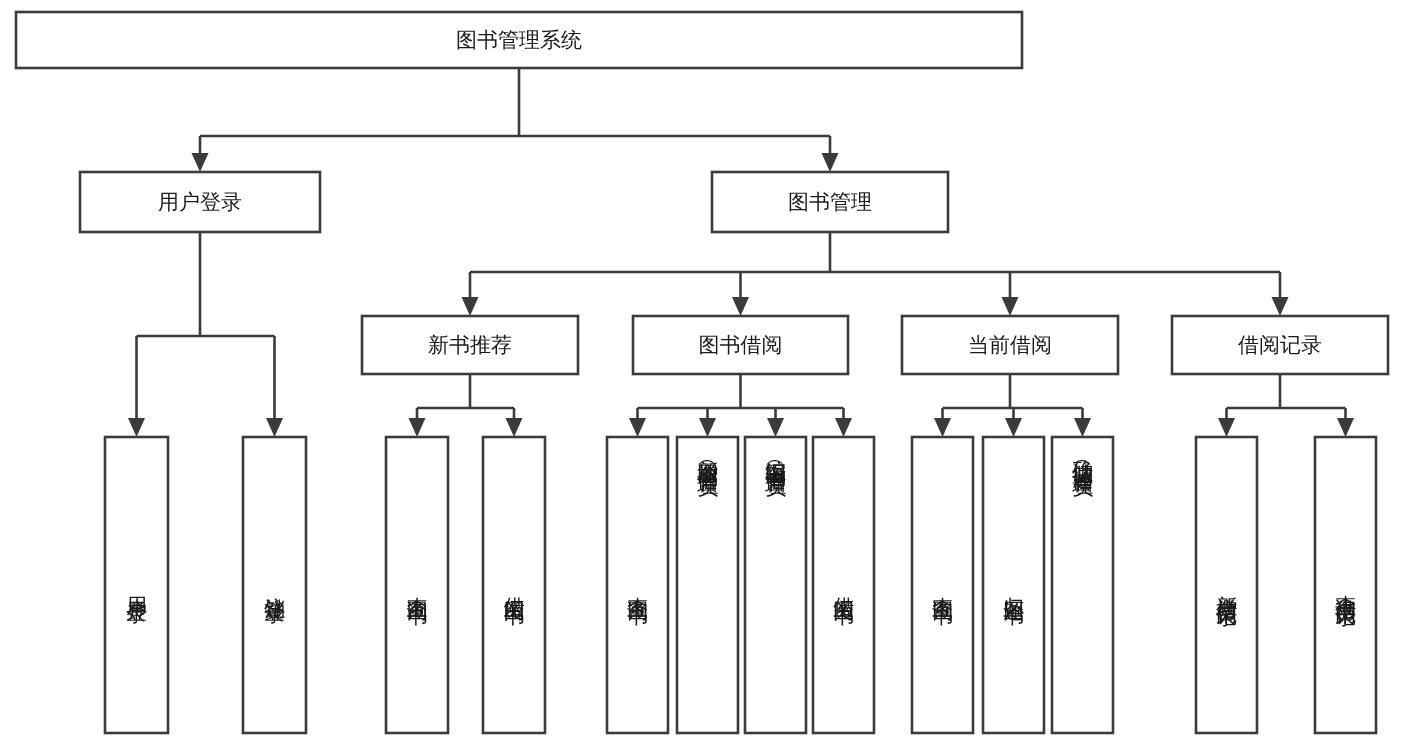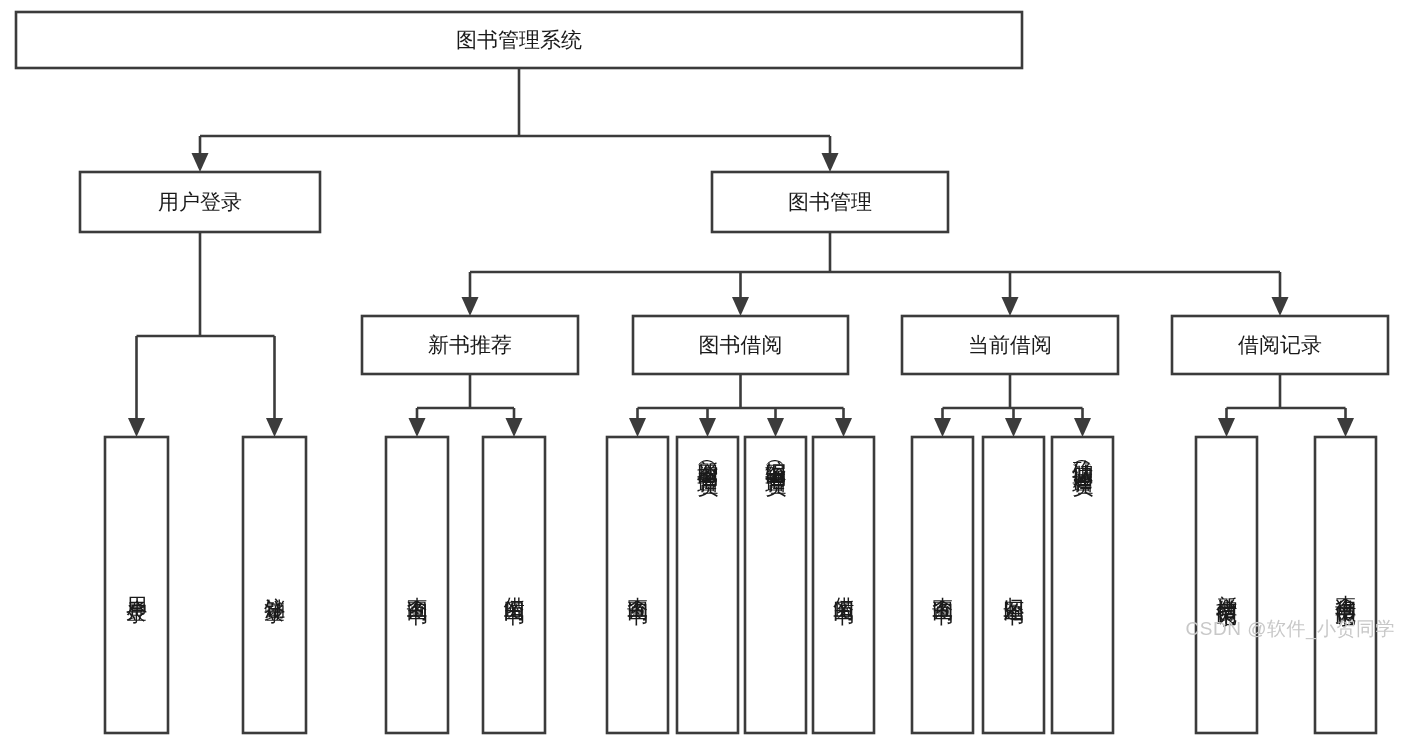--- a/index.html
+++ b/index.html
@@ -209,14 +209,13 @@
       <div class="leaf-label-wrap" style="left: 1052px; top: 437px; width: 61px; height: 296px; align-items: flex-start;">
         <span class="leaf-label" style="padding-top: 6px;">确认归还（管理员）</span>
       </div>
       <div class="leaf-label-wrap" style="left: 1196px; top: 437px; width: 61px; height: 296px; align-items: center;">
         <span class="leaf-label">新增借阅记录</span>
       </div>
       <div class="leaf-label-wrap" style="left: 1315px; top: 437px; width: 61px; height: 296px; align-items: center;">
         <span class="leaf-label">查询借阅记录</span>
       </div>
     </div>
-  <div class="watermark">CSDN @软件_小贺同学</div>
 </div>
 
 </body></html>

